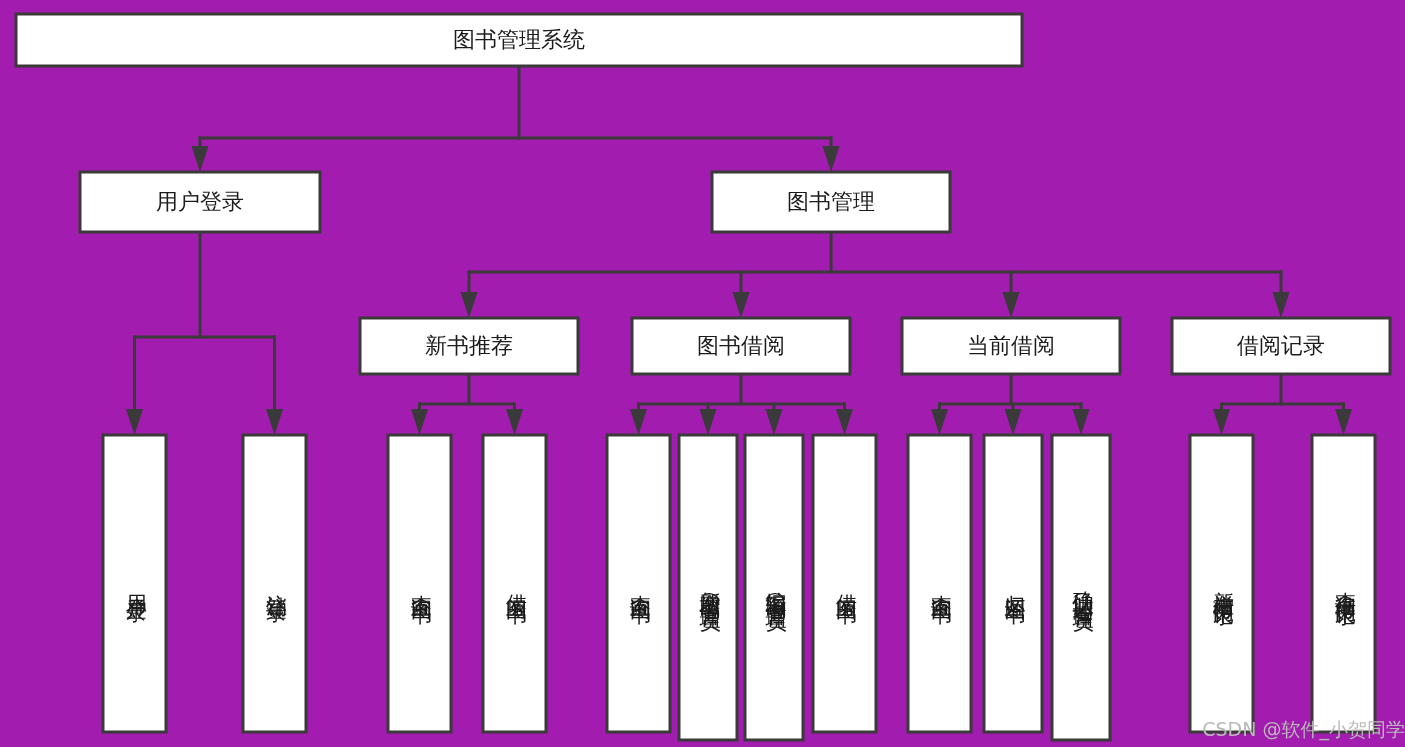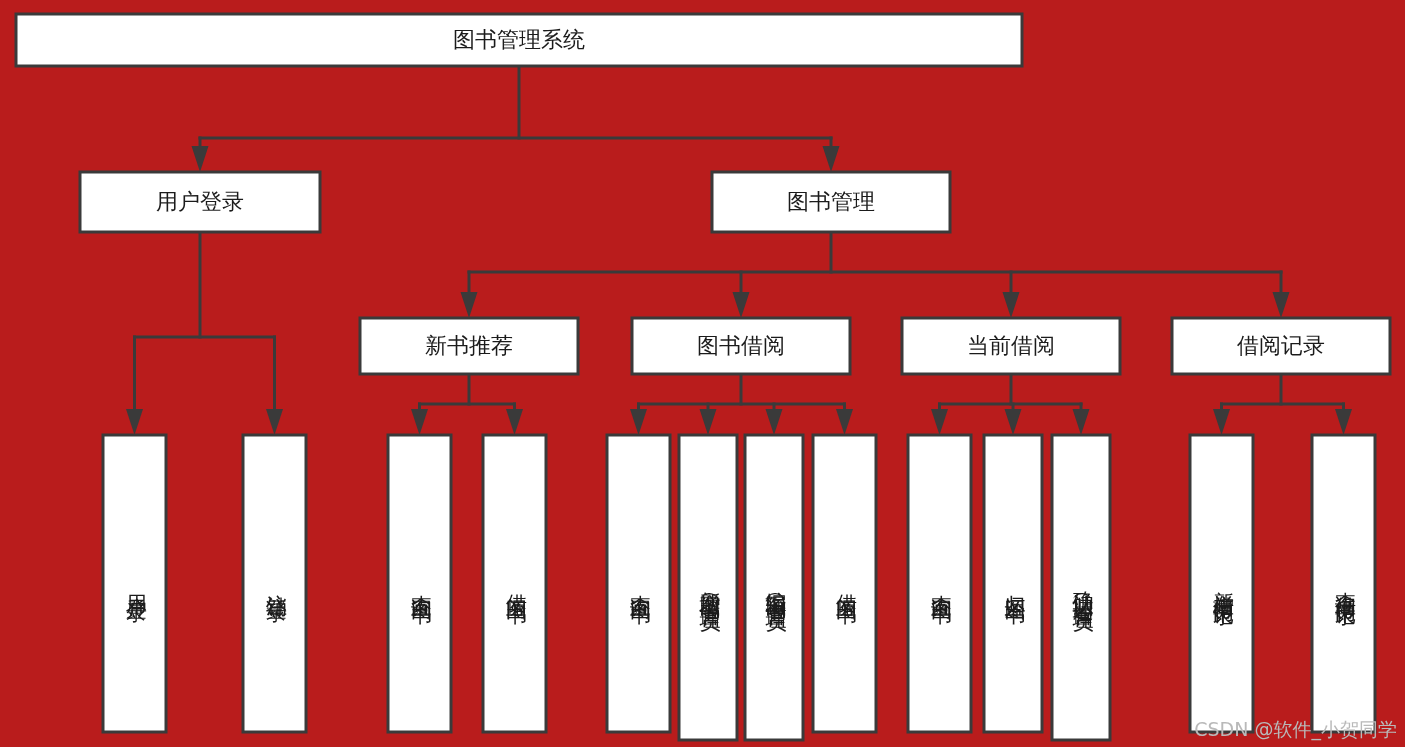--- a/index.html
+++ b/index.html
@@ -12,21 +12,21 @@
     width: 1405px;
     height: 747px;
     font-family: "DejaVu Sans", "Liberation Sans", sans-serif;
     overflow: hidden;
     position: relative;
   }
   #diagram-root {
     position: relative;
     width: 1405px;
     height: 747px;
-    background: #b91c1c;
+    background: #a21caf;
   }
   svg#tree-svg {
     position: absolute;
     left: 0;
     top: 0;
     width: 1405px;
     height: 747px;
     display: block;
   }
   .node-box {
@@ -55,21 +55,21 @@
     font-family: "DejaVu Sans", "Liberation Sans", sans-serif;
     font-size: 21px;
     fill: #1b1b1b;
     text-anchor: middle;
     dominant-baseline: middle;
     writing-mode: vertical-rl;
     letter-spacing: 3px;
   }
   .watermark {
     position: absolute;
-    right: 8px;
+    right: 0;
     bottom: 4px;
     font-family: "DejaVu Sans", "Liberation Sans", sans-serif;
     font-size: 19px;
     color: #b9b9b9;
     white-space: nowrap;
     user-select: none;
   }
 </style>
 </head>
 <body>

